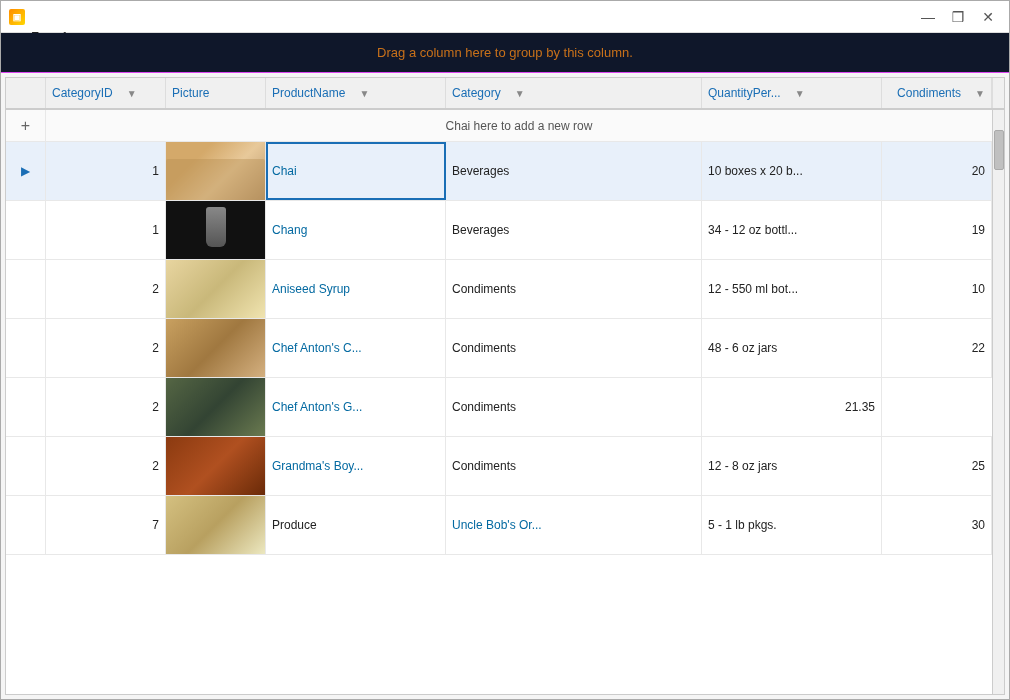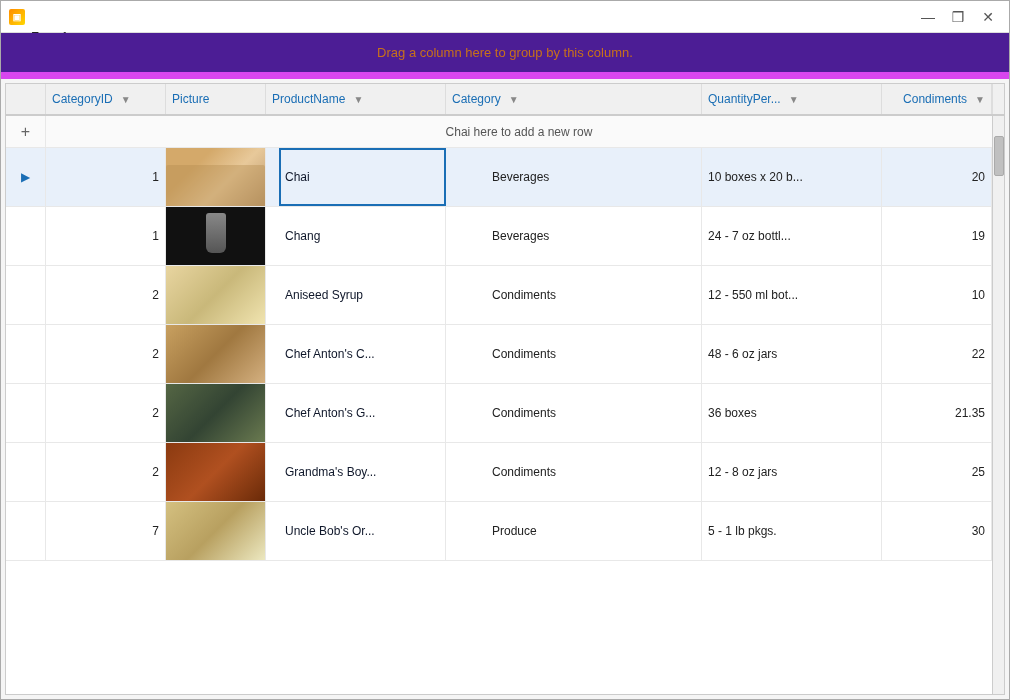--- a/index.html
+++ b/index.html
@@ -66,26 +66,26 @@
       cursor: pointer;
       font-size: 14px;
       color: #555;
       display: flex;
       align-items: center;
       justify-content: center;
       border-radius: 2px;
     }
 
     .drag-banner {
-      background: #4c1d95;
+      background: #0f172a;
       text-align: center;
       padding: 12px;
       color: #c8711a;
       font-size: 13px;
-      border-bottom: 7px solid #d946ef;
+      border-bottom: 1px solid #d946ef;
       flex-shrink: 0;
     }
 
     .grid-container {
       flex: 1;
       display: flex;
       flex-direction: column;
       overflow: hidden;
       background: #fff;
       margin: 4px;
@@ -99,21 +99,21 @@
       border-bottom: 2px solid #ccc;
       flex-shrink: 0;
     }
     .header-cell {
       padding: 8px 6px;
       color: #1a6eb5;
       font-weight: normal;
       font-size: 12px;
       display: flex;
       align-items: center;
-      gap: 8px;
+      gap: 14px;
       border-right: 1px solid #ddd;
       white-space: nowrap;
       overflow: hidden;
     }
     .header-cell .filter-icon {
       color: #888;
       font-size: 10px;
       flex-shrink: 0;
     }
     .header-cell.right-align {
@@ -145,24 +145,23 @@
       display: flex;
       align-items: center;
       overflow: hidden;
       font-size: 12px;
     }
     .row-cell.number {
       justify-content: flex-end;
       color: #222;
     }
     .row-cell.product-name {
-      color: #0f172a;
-      margin-left: 13px;
-    }
-    .row-cell.category-text { color: #222; margin-left: 40px; }
+      color: #0369a1;
+    }
+    .row-cell.category-text { color: #222; }
     .row-cell.qty-text { color: #222; }
     .row-cell.price-text {
       justify-content: flex-end;
       color: #222;
     }
     .image-cell {
       padding: 0;
       overflow: hidden;
     }
     .food-image {
@@ -311,21 +310,21 @@
       <div class="row-cell price-text">20</div>
     </div>
             <div class="data-row">
       <div class="row-indicator" style="color:#1a6eb5; font-size:12px;"></div>
       <div class="row-cell number">1</div>
       <div class="row-cell image-cell">
         <div class="food-image img-chang" style="width:100%; height:58px; position:relative;"></div>
       </div>
       <div class="row-cell product-name" style="">Chang</div>
       <div class="row-cell category-text">Beverages</div>
-      <div class="row-cell qty-text">24 - 7 oz bottl...</div>
+      <div class="row-cell qty-text">34 - 12 oz bottl...</div>
       <div class="row-cell price-text">19</div>
     </div>
             <div class="data-row">
       <div class="row-indicator" style="color:#1a6eb5; font-size:12px;"></div>
       <div class="row-cell number">2</div>
       <div class="row-cell image-cell">
         <div class="food-image img-aniseed" style="width:100%; height:58px; position:relative;"></div>
       </div>
       <div class="row-cell product-name" style="">Aniseed Syrup</div>
       <div class="row-cell category-text">Condiments</div>
@@ -344,42 +343,41 @@
       <div class="row-cell price-text">22</div>
     </div>
             <div class="data-row">
       <div class="row-indicator" style="color:#1a6eb5; font-size:12px;"></div>
       <div class="row-cell number">2</div>
       <div class="row-cell image-cell">
         <div class="food-image img-chefanton2" style="width:100%; height:58px; position:relative;"></div>
       </div>
       <div class="row-cell product-name" style="">Chef Anton's G...</div>
       <div class="row-cell category-text">Condiments</div>
-      <div class="row-cell qty-text">36 boxes</div>
       <div class="row-cell price-text">21.35</div>
     </div>
             <div class="data-row">
       <div class="row-indicator" style="color:#1a6eb5; font-size:12px;"></div>
       <div class="row-cell number">2</div>
       <div class="row-cell image-cell">
         <div class="food-image img-grandma" style="width:100%; height:58px; position:relative;"></div>
       </div>
       <div class="row-cell product-name" style="">Grandma's  Boy...</div>
       <div class="row-cell category-text">Condiments</div>
       <div class="row-cell qty-text">12 - 8 oz jars</div>
       <div class="row-cell price-text">25</div>
     </div>
             <div class="data-row">
       <div class="row-indicator" style="color:#1a6eb5; font-size:12px;"></div>
       <div class="row-cell number">7</div>
       <div class="row-cell image-cell">
         <div class="food-image img-uncle" style="width:100%; height:58px; position:relative;"></div>
       </div>
+      <div class="row-cell category-text">Produce</div>
       <div class="row-cell product-name" style="">Uncle Bob's Or...</div>
-      <div class="row-cell category-text">Produce</div>
       <div class="row-cell qty-text">5 - 1 lb pkgs.</div>
       <div class="row-cell price-text">30</div>
     </div>
           </div>
       </div>
 
       <div class="scrollbar-track">
         <div class="scrollbar-thumb"></div>
       </div>
     </div>

